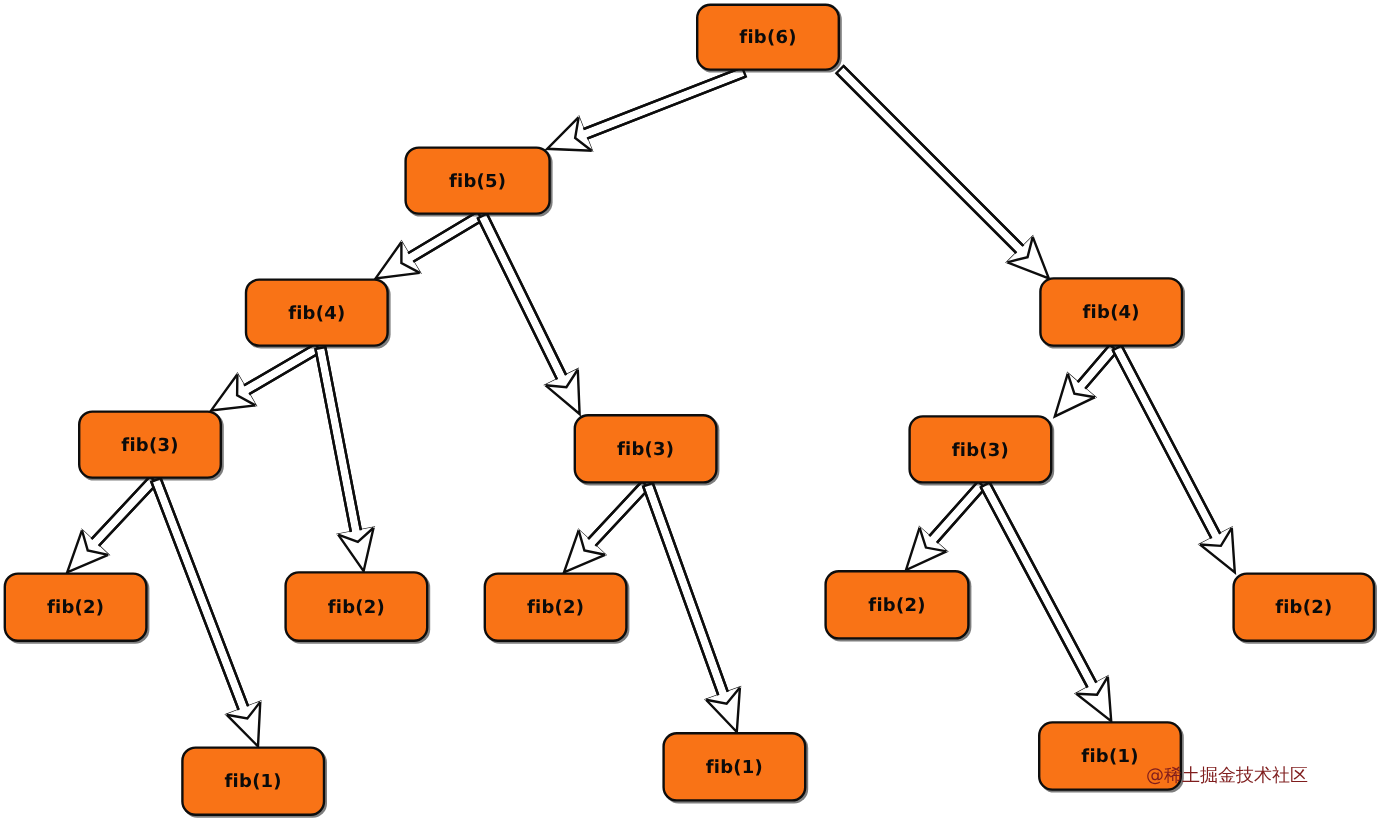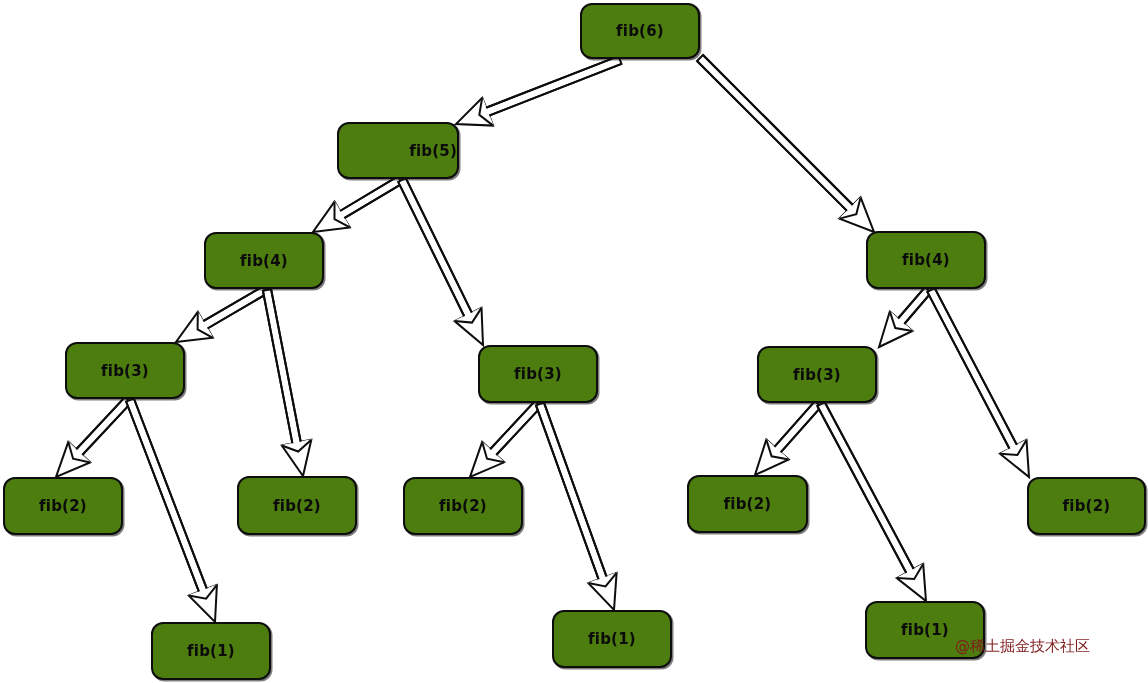--- a/index.html
+++ b/index.html
@@ -20,21 +20,21 @@
   #edges {
     position: absolute;
     left: 0;
     top: 0;
     width: 1148px;
     height: 683px;
   }
   .node {
     position: absolute;
     box-sizing: border-box;
-    background: #4d7c0f;
+    background: #f97316;
     border: 2px solid #0d0d0d;
     border-radius: 12px;
     display: flex;
     align-items: center;
     justify-content: center;
     box-shadow: 1.5px 1.5px 0 rgba(20,20,20,0.55);
     z-index: 5;
   }
   .node-label {
     font-family: "DejaVu Sans", sans-serif;
@@ -114,21 +114,21 @@
       <path d="M 774.4 446.8 L 814.9 401.2 M 780.7 452.4 L 821.1 406.8" fill="none" stroke="#0d0d0d" stroke-width="2"></path>
       <polygon points="817.3,406.0 906.3,573.0 896.8,578.1 926.0,601.0 923.2,563.9 913.7,569.0 824.7,402.0" fill="#ffffff" stroke="#0d0d0d" stroke-width="2" stroke-linejoin="miter"></polygon>
       <polygon points="896.8,578.1 923.2,563.9 914.2,578.9" fill="#ffffff" stroke="#ffffff" stroke-width="1"></polygon>
       <path d="M 896.8 578.1 L 914.2 578.9 L 923.2 563.9" fill="none" stroke="#0d0d0d" stroke-width="2" stroke-linejoin="miter"></path>
       <path d="M 906.3 573.0 L 817.3 406.0 M 913.7 569.0 L 824.7 402.0" fill="none" stroke="#0d0d0d" stroke-width="2"></path>
     </svg>
   <div id="nodes-layer">
       <div class="node" style="left: 580px; top: 3px; width: 120px; height: 56px;">
         <span class="node-label">fib(6)</span>
       </div>
-      <div class="node" style="left: 337px; top: 122px; width: 122px; height: 57px; justify-content: flex-end;">
+      <div class="node" style="left: 337px; top: 122px; width: 122px; height: 57px;">
         <span class="node-label">fib(5)</span>
       </div>
       <div class="node" style="left: 204px; top: 232px; width: 120px; height: 57px;">
         <span class="node-label">fib(4)</span>
       </div>
       <div class="node" style="left: 65px; top: 342px; width: 120px; height: 57px;">
         <span class="node-label">fib(3)</span>
       </div>
       <div class="node" style="left: 3px; top: 477px; width: 120px; height: 58px;">
         <span class="node-label">fib(2)</span>

